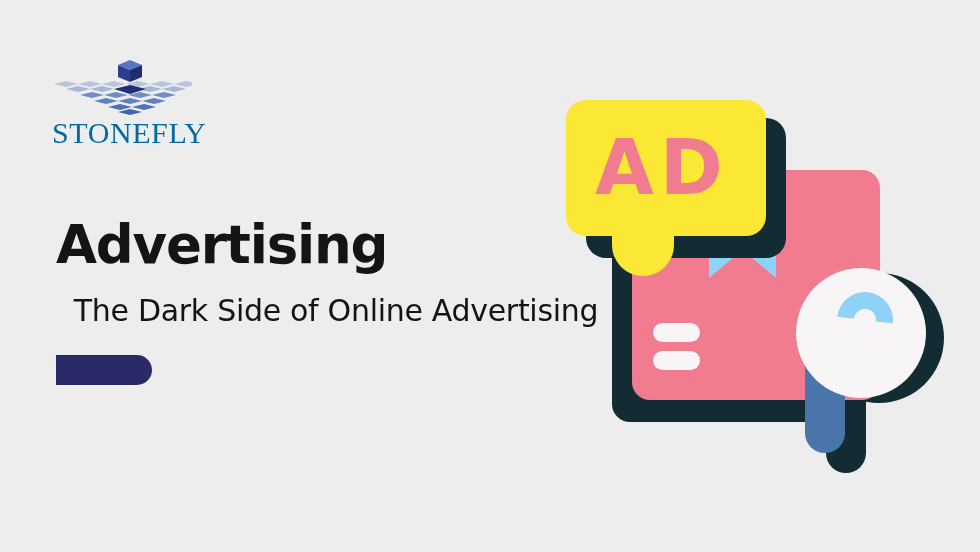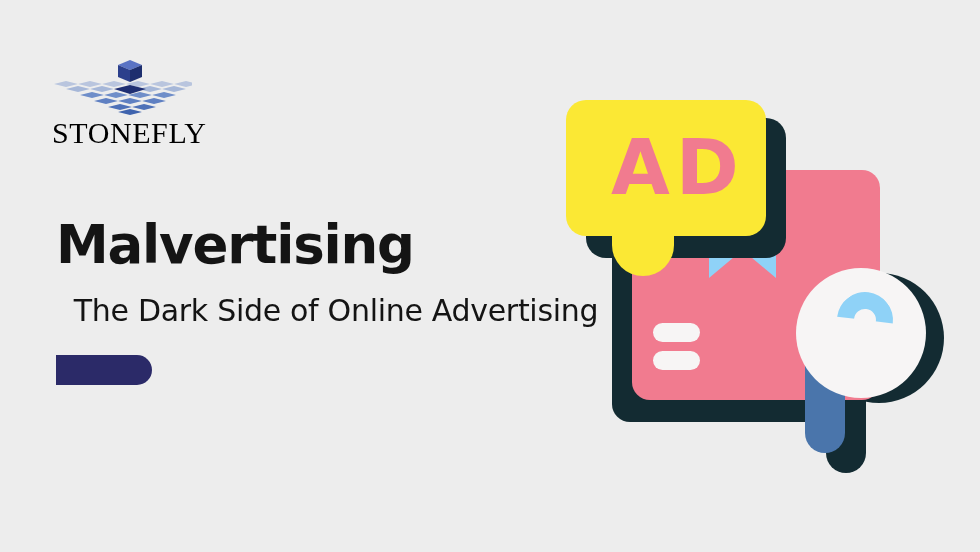--- a/index.html
+++ b/index.html
@@ -39,21 +39,21 @@
   }
   #brand-name {
     position: absolute;
     left: 0;
     top: 60px;
     width: 140px;
     text-align: center;
     font-family: "Liberation Serif", serif;
     font-size: 30px;
     letter-spacing: 0.6px;
-    color: #000000;
+    color: #0369a1;
     line-height: 1;
     white-space: nowrap;
   }
 
   
   #headline-block {
     position: absolute;
     left: 56px;
     top: 218px;
     width: 560px;
@@ -165,21 +165,21 @@
     border-radius: 0 0 31px 31px;
   }
   .bubble-tail-fill {
     left: 56px;
     top: 132px;
     width: 62px;
     height: 20px;
     background: #fbe834;
   }
   .ad-text {
-    left: 22px;
+    left: 6px;
     top: 12px;
     width: 200px;
     height: 136px;
     display: flex;
     align-items: center;
     justify-content: center;
     font-family: "DejaVu Sans", sans-serif;
     font-size: 76px;
     font-weight: 700;
     letter-spacing: 6px;
@@ -284,21 +284,21 @@
           <polygon points="66,7 78,12 78,24 66,19" fill="#2b3f8c"></polygon>
           <polygon points="78,12 90,7 90,19 78,24" fill="#1d2e6e"></polygon>
         </g>
       </svg>
     </div>
 
     <div id="brand-name">STONEFLY</div>
   </div>
 
   <div id="headline-block">
-    <h1 id="page-title">Malvertising</h1>
+    <h1 id="page-title">Advertising</h1>
     <p id="page-subtitle">The Dark Side of Online Advertising</p>
     <div id="accent-bar"></div>
   </div>
 
   <div id="illustration">
 
     <div class="shadow-card"></div>
 
     <div class="mag-shadow-handle"></div>
     <div class="mag-shadow-lens"></div>

